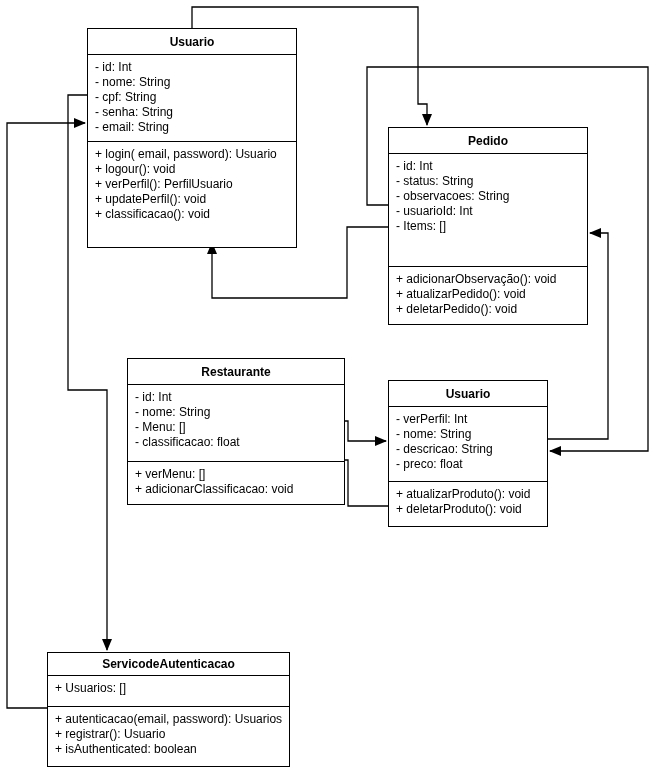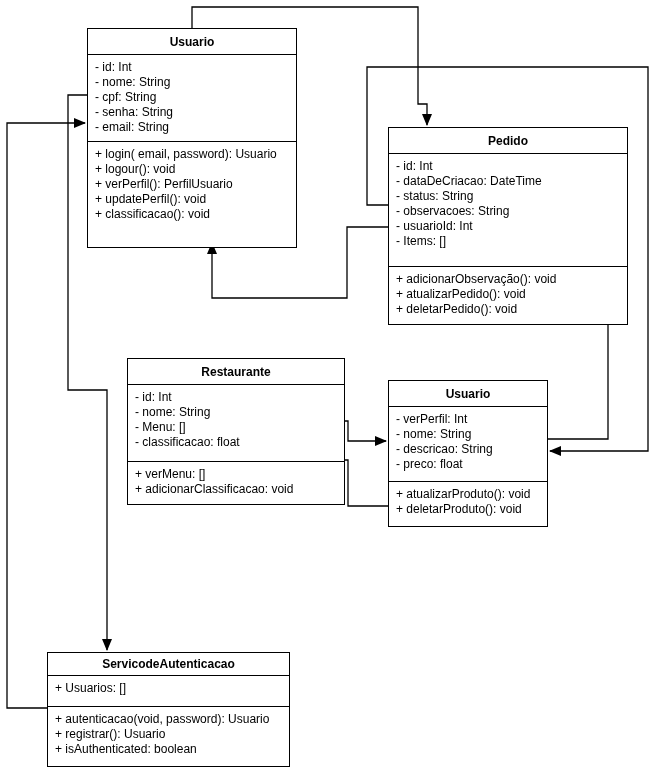--- a/index.html
+++ b/index.html
@@ -77,25 +77,24 @@
     </div>
   <div class="uml-section uml-grow">
       <div class="uml-row">+ login( email, password): Usuario</div>
       <div class="uml-row">+ logour(): void</div>
       <div class="uml-row">+ verPerfil(): PerfilUsuario</div>
       <div class="uml-row">+ updatePerfil(): void</div>
       <div class="uml-row">+ classificacao(): void</div>
     </div>
 </div>
 
-<div class="uml-class" style="left:388px; top:127px; width:240px; height:198px;">
+<div class="uml-class" style="left:388px; top:127px; width:200px; height:198px;">
   <div class="uml-title" style="height:25px;">Pedido</div>
   <div class="uml-section" style="height:113px;">
       <div class="uml-row">- id: Int</div>
-      <div class="uml-row">- dataDeCriacao: DateTime</div>
       <div class="uml-row">- status: String</div>
       <div class="uml-row">- observacoes: String</div>
       <div class="uml-row">- usuarioId: Int</div>
       <div class="uml-row">- Items: []</div>
     </div>
   <div class="uml-section uml-grow">
       <div class="uml-row">+ adicionarObservação(): void</div>
       <div class="uml-row">+ atualizarPedido(): void</div>
       <div class="uml-row">+ deletarPedido(): void</div>
     </div>
@@ -128,17 +127,17 @@
       <div class="uml-row">+ deletarProduto(): void</div>
     </div>
 </div>
 
 <div class="uml-class" style="left:47px; top:652px; width:243px; height:115px;">
   <div class="uml-title" style="height:22px;">ServicodeAutenticacao</div>
   <div class="uml-section" style="height:31px;">
       <div class="uml-row">+ Usuarios: []</div>
     </div>
   <div class="uml-section uml-grow">
-      <div class="uml-row">+ autenticacao(void, password): Usuario</div>
+      <div class="uml-row">+ autenticacao(email, password): Usuarios</div>
       <div class="uml-row">+ registrar(): Usuario</div>
       <div class="uml-row">+ isAuthenticated: boolean</div>
     </div>
 </div>
 
 </body></html>

